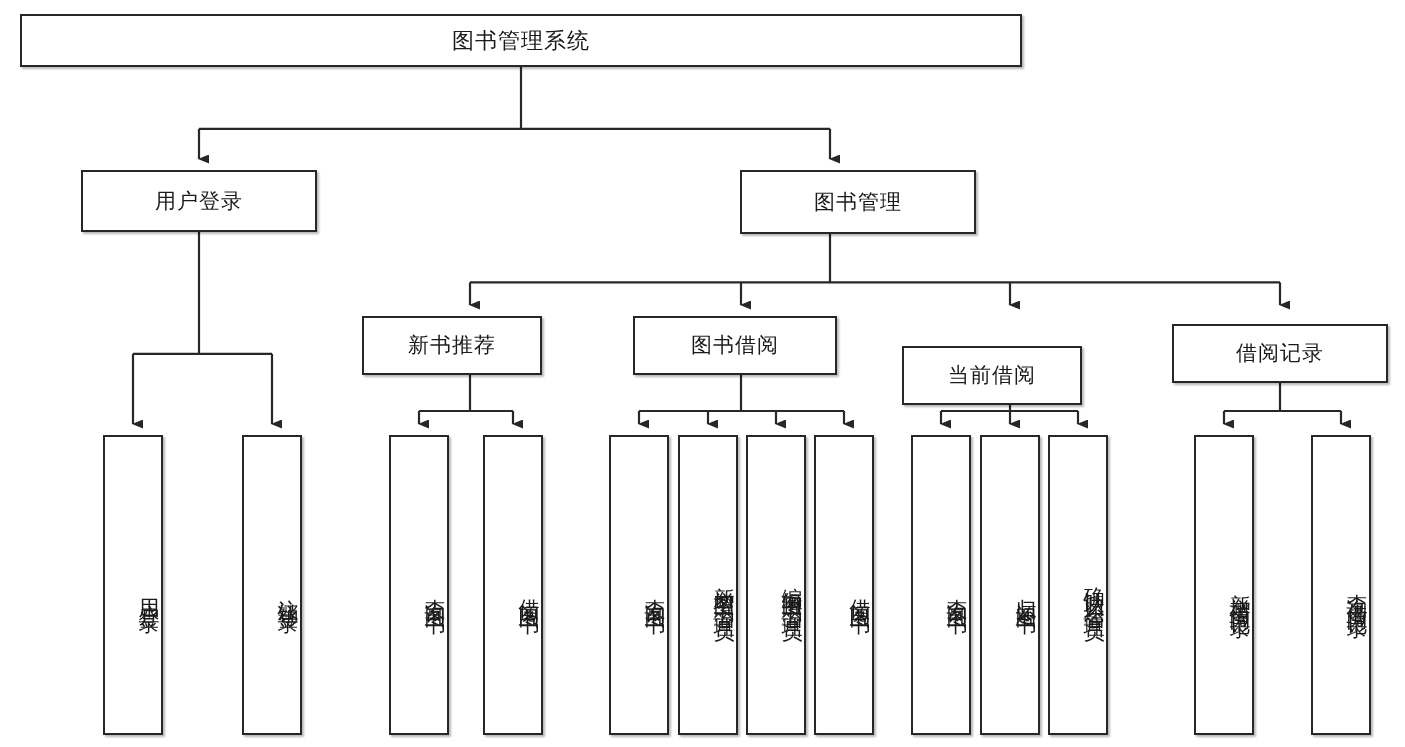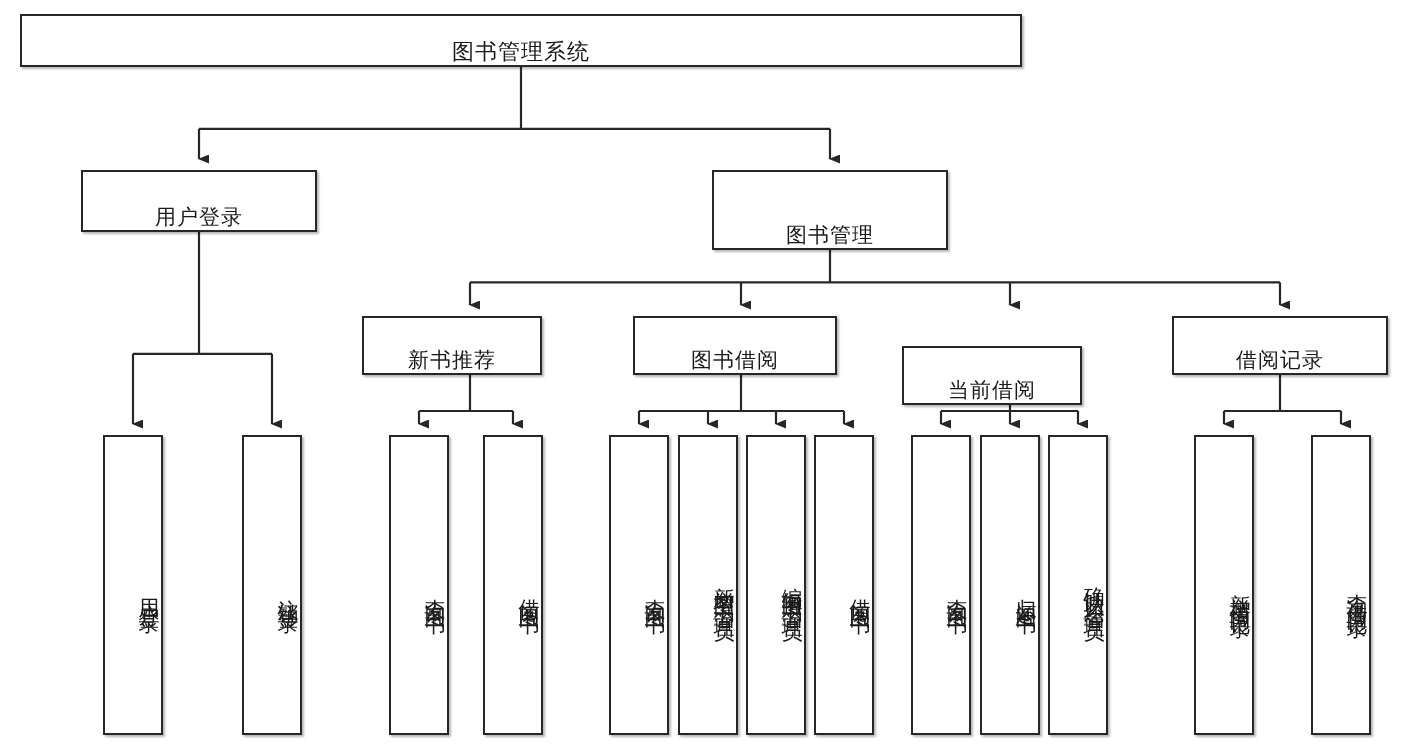--- a/index.html
+++ b/index.html
@@ -25,21 +25,21 @@
     height: 747px;
     pointer-events: none;
   }
   .node {
     position: absolute;
     box-sizing: border-box;
     background: #ffffff;
     border: 2px solid #27272a;
     box-shadow: 2px 2px 2px rgba(0,0,0,0.28);
     display: flex;
-    align-items: flex-end;
+    align-items: center;
     justify-content: center;
     color: #1a1a1a;
     line-height: 1.18;
   }
   .node.horiz {
     font-size: 21px;
     letter-spacing: 1px;
     text-align: center;
   }
   .node.root {
@@ -115,33 +115,33 @@
         <path d="M1341,411 L1341,424" marker-end="url(#arrowhead)"></path>
       </g>
   </svg>
   <div id="node-layer">
       <div class="node horiz root" style="left: 20px; top: 14px; width: 1002px; height: 53px;">
         <span class="label">图书管理系统</span>
       </div>
       <div class="node horiz" style="left: 81px; top: 170px; width: 236px; height: 62px;">
         <span class="label">用户登录</span>
       </div>
-      <div class="node horiz" style="left: 712px; top: 170px; width: 236px; height: 80px;">
+      <div class="node horiz" style="left: 740px; top: 170px; width: 236px; height: 64px;">
         <span class="label">图书管理</span>
       </div>
       <div class="node horiz" style="left: 362px; top: 316px; width: 180px; height: 59px;">
         <span class="label">新书推荐</span>
       </div>
       <div class="node horiz" style="left: 633px; top: 316px; width: 204px; height: 59px;">
         <span class="label">图书借阅</span>
       </div>
       <div class="node horiz" style="left: 902px; top: 316px; width: 180px; height: 59px; margin-top: 30px;">
         <span class="label">当前借阅</span>
       </div>
-      <div class="node horiz" style="left: 1172px; top: 316px; width: 216px; height: 59px;">
+      <div class="node horiz" style="left: 1172px; top: 324px; width: 216px; height: 59px;">
         <span class="label">借阅记录</span>
       </div>
       <div class="node vert" style="left: 103px; top: 435px; width: 60px; height: 300px;">
         <span class="label">用户登录</span>
       </div>
       <div class="node vert" style="left: 242px; top: 435px; width: 60px; height: 300px;">
         <span class="label">注销登录</span>
       </div>
       <div class="node vert" style="left: 389px; top: 435px; width: 60px; height: 300px;">
         <span class="label">查询图书</span>

